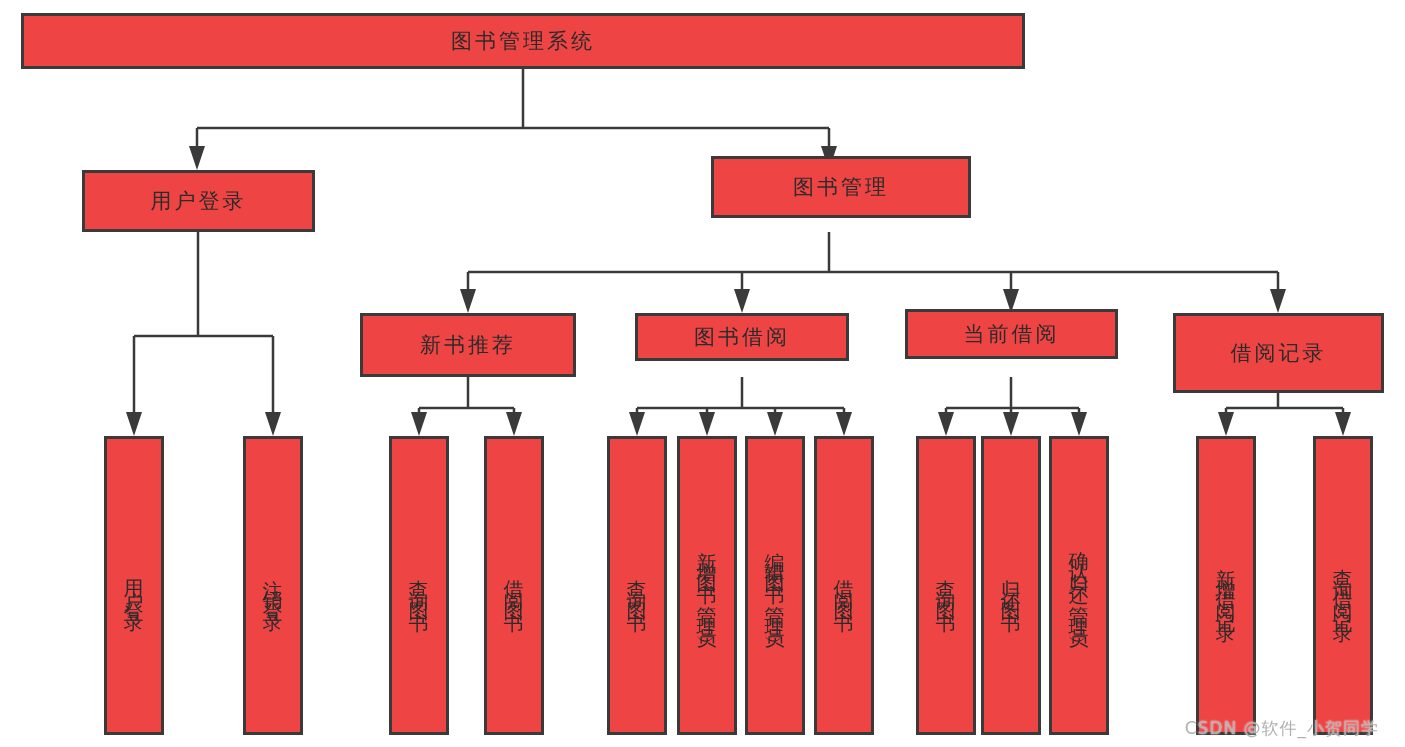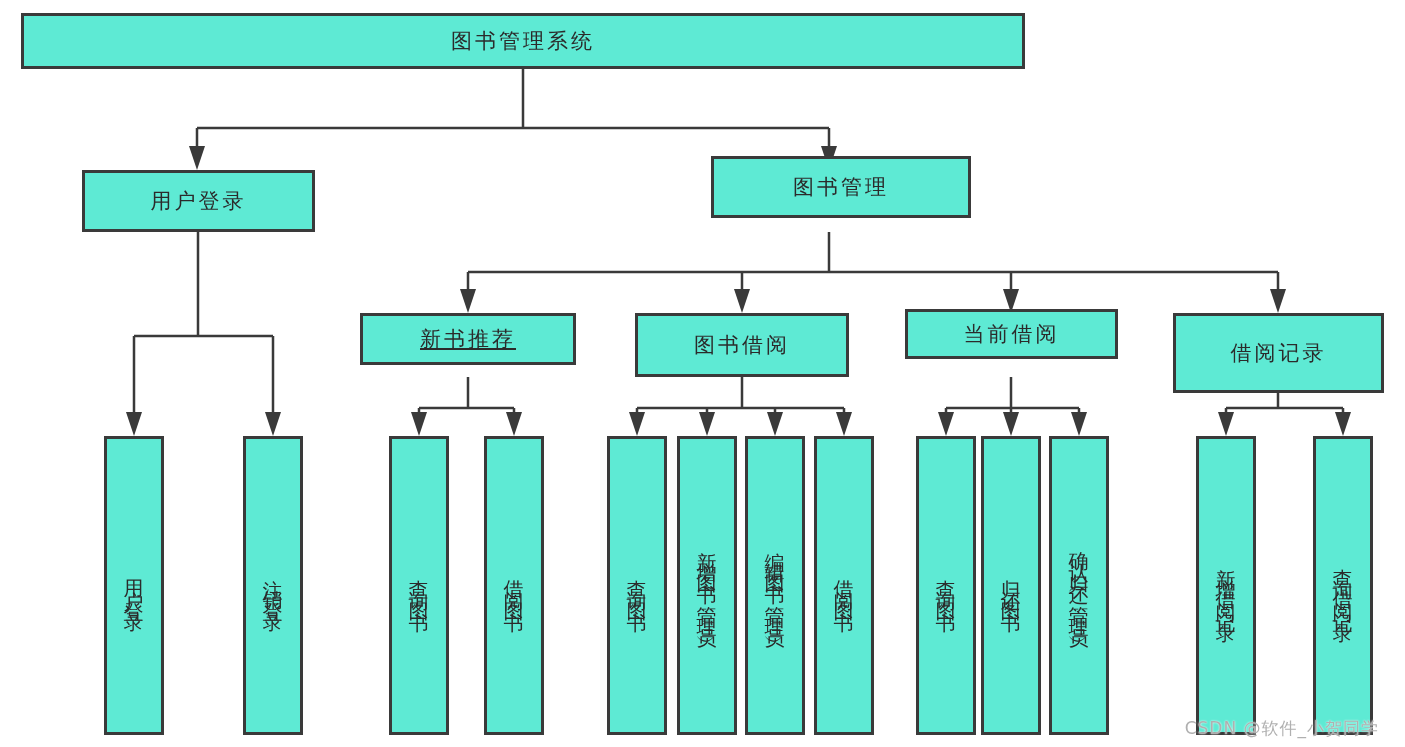--- a/index.html
+++ b/index.html
@@ -13,21 +13,21 @@
   }
   .connectors{
     position:absolute;
     left:0;top:0;
     width:1405px;height:747px;
     pointer-events:none;
   }
   .node{
     position:absolute;
     box-sizing:border-box;
-    background:#5eead4;
+    background:#ef4444;
     border:3px solid #3a3a3a;
     display:flex;
     align-items:center;
     justify-content:center;
     color:#2b2b2b;
     font-size:21px;
     letter-spacing:3px;
     white-space:nowrap;
     z-index:2;
   }
@@ -85,22 +85,22 @@
       <polygon points="1218,412 1234,412 1226,436"></polygon>
       <polygon points="1335,412 1351,412 1343,436"></polygon>
     </g>
   </svg>
 
   <div class="node" style="left:21px;top:13px;width:1004px;height:56px;">图书管理系统</div>
 
   <div class="node" style="left:82px;top:170px;width:233px;height:62px;">用户登录</div>
   <div class="node" style="left:711px;top:156px;width:260px;height:62px;">图书管理</div>
 
-  <div class="node" style="left:360px;top:313px;width:216px;height:52px;text-decoration:underline;">新书推荐</div>
-  <div class="node" style="left:635px;top:313px;width:214px;height:64px;">图书借阅</div>
+  <div class="node" style="left:360px;top:313px;width:216px;height:64px;">新书推荐</div>
+  <div class="node" style="left:635px;top:313px;width:214px;height:48px;">图书借阅</div>
   <div class="node" style="left:905px;top:309px;width:213px;height:50px;">当前借阅</div>
   <div class="node" style="left:1173px;top:313px;width:211px;height:80px;">借阅记录</div>
 
   <div class="node leaf" style="left:104px;top:436px;width:60px;height:299px;">用户登录</div>
   <div class="node leaf" style="left:243px;top:436px;width:60px;height:299px;">注销登录</div>
 
   <div class="node leaf" style="left:389px;top:436px;width:60px;height:299px;">查询图书</div>
   <div class="node leaf" style="left:484px;top:436px;width:60px;height:299px;">借阅图书</div>
 
   <div class="node leaf" style="left:607px;top:436px;width:60px;height:299px;">查询图书</div>

